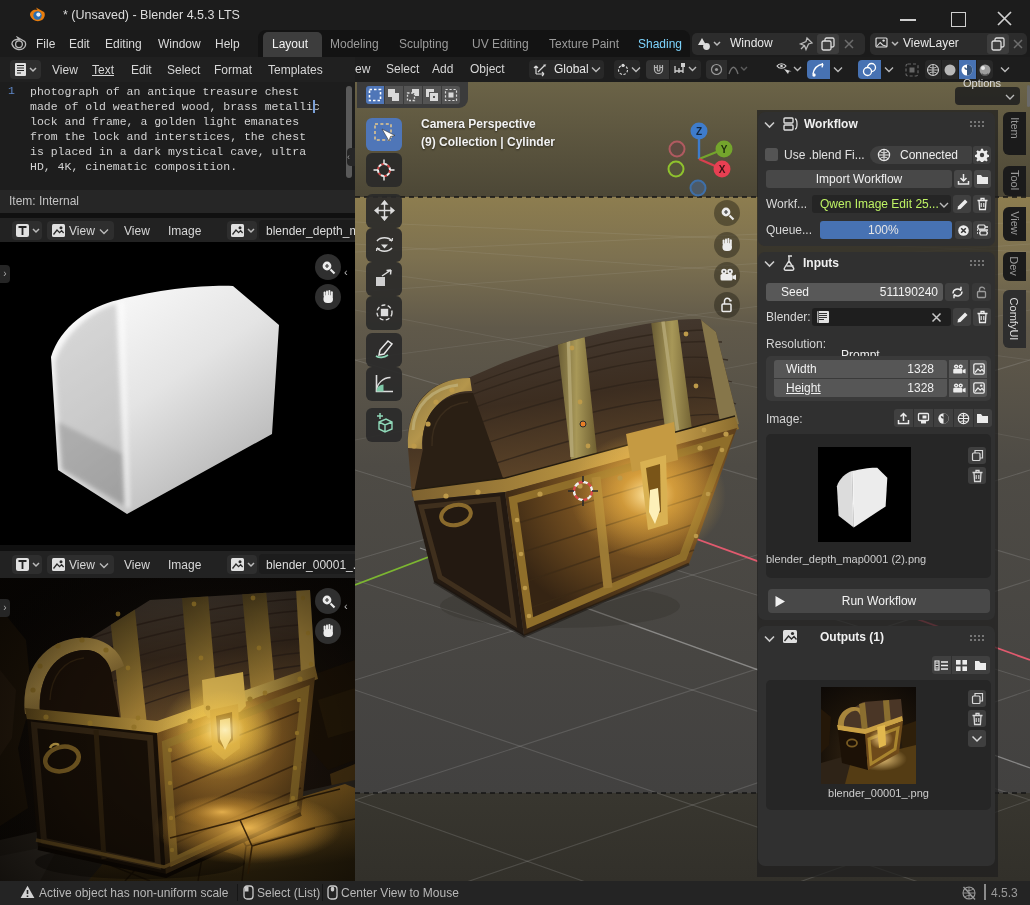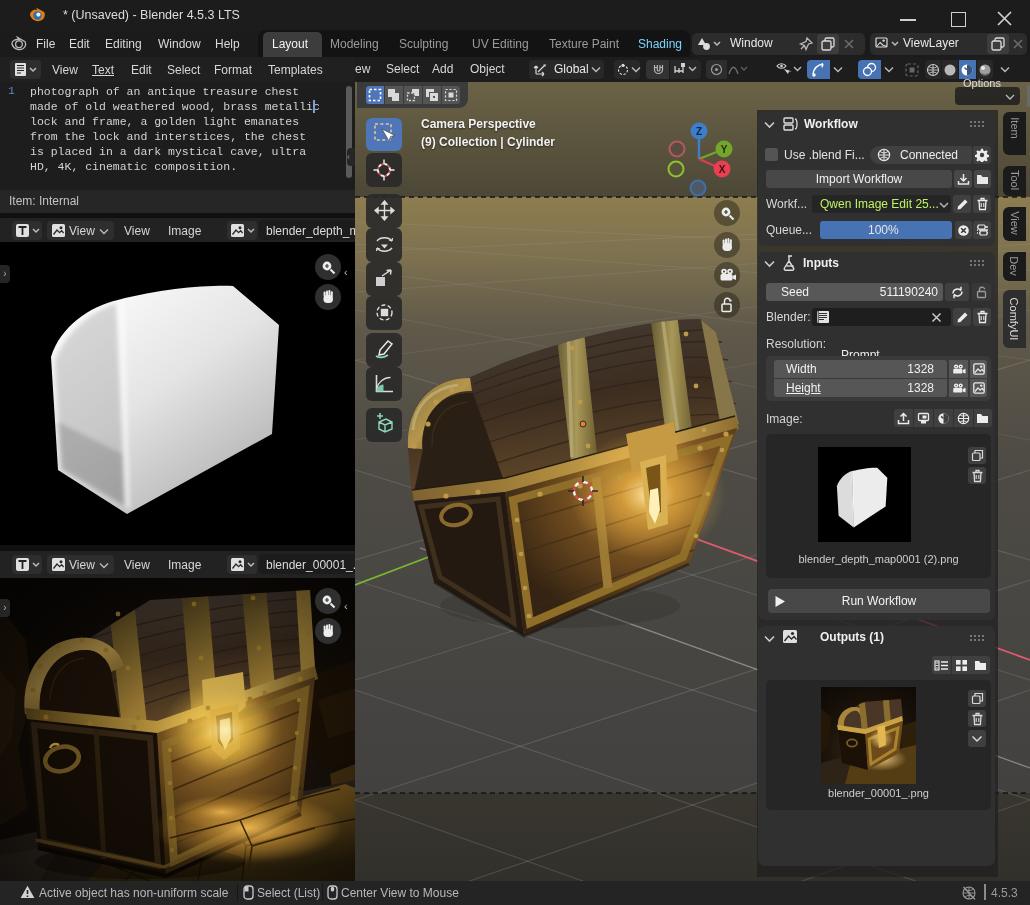--- a/index.html
+++ b/index.html
@@ -996,21 +996,21 @@
       <div class="abs" style="left:411px;top:377px;width:225px;height:144px;background:#262626;border-radius:5px;"></div>
       <div class="abs" style="left:463px;top:390px;width:93px;height:95px;background:#000;">
         <svg width="93" height="95" viewBox="0 0 93 95">
             <g transform="translate(8,9) scale(0.84)">
           <path d="M31 18 C42 15,54 13.5,61 14 L73 26 L71 60 L33 85 Z" fill="#ececec"></path>
           <path d="M13 36 C16 27,24 20,31 18 L33 85 L15 71 Z" fill="#dcdcdc"></path>
           <path d="M30 19 L33 20 L34 84 L32 83 Z" fill="#fff" opacity="0.4"></path>
         </g>
           </svg>
       </div>
-      <div class="abs txt" style="left:411px;top:496px;width:225px;text-align:center;font-size:11px;color:#cdcdcd;">blender_depth_map0001 (2).png</div>
+      <div class="abs txt" style="left:411px;top:496px;width:225px;font-size:11px;color:#cdcdcd;">blender_depth_map0001 (2).png</div>
       <div class="abs" style="left:613px;top:390px;width:18px;height:17px;background:#3f3f3f;border-radius:3px;"></div>
       <svg class="abs" style="left:616px;top:392px" width="13" height="13" viewBox="0 0 13 13">
           <rect x="1.5" y="4" width="7.5" height="7.5" rx="1" fill="none" stroke="#d8d8d8" stroke-width="1.2"></rect>
           <path d="M4 4 V1.5 h7.5 V9 H9" fill="none" stroke="#d8d8d8" stroke-width="1.2"></path>
         </svg>
       <div class="abs" style="left:613px;top:410px;width:18px;height:17px;background:#3f3f3f;border-radius:3px;"></div>
       <svg class="abs" style="left:616px;top:412px" width="13" height="14" viewBox="0 0 13 14">
           <path d="M1.5 3.5 h10 M5 3 V1.5 h3 V3 M3 3.5 l0.6 9 h5.8 l0.6 -9" fill="none" stroke="#d8d8d8" stroke-width="1.3"></path>
           <path d="M5.2 6 v4 M7.8 6 v4" stroke="#d8d8d8" stroke-width="1.1"></path>
         </svg>

